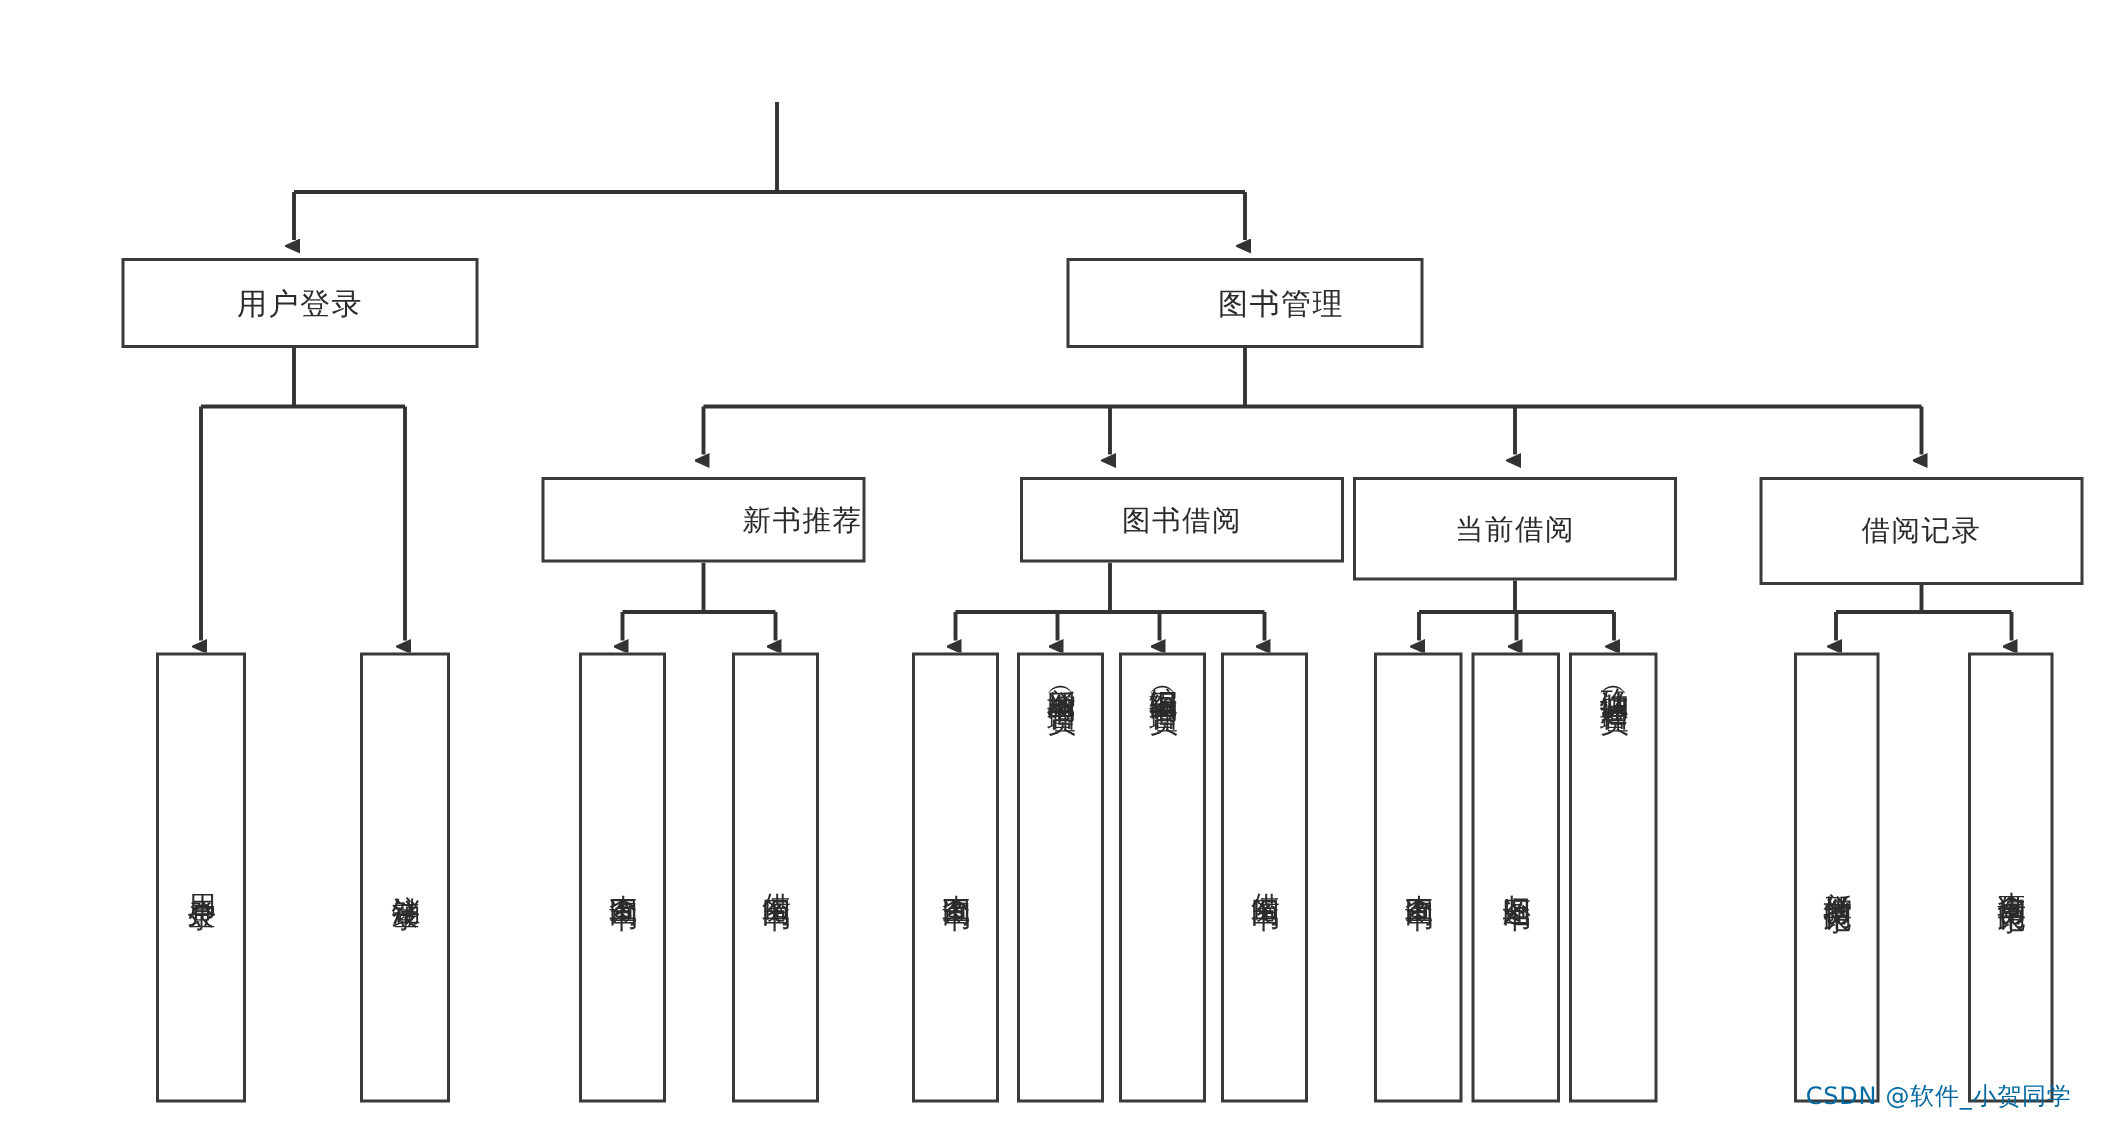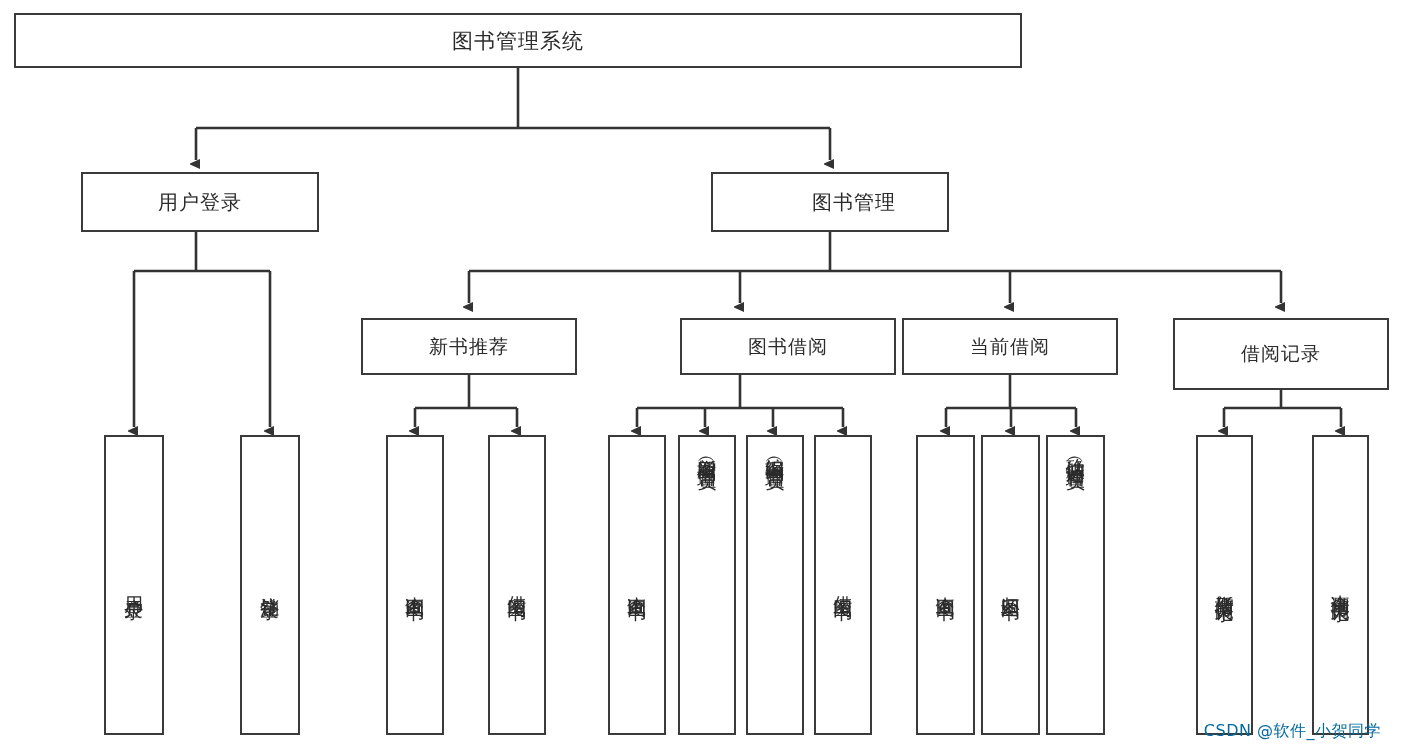--- a/index.html
+++ b/index.html
@@ -123,41 +123,38 @@
       <path d="M 1011 408 L 1011 427" marker-end="url(#arrowhead)"></path>
       <path d="M 1076 408 L 1076 427" marker-end="url(#arrowhead)"></path>
 
       <path d="M 1281 375 L 1281 408"></path>
       <path d="M 1224 408 L 1341 408"></path>
       <path d="M 1224 408 L 1224 427" marker-end="url(#arrowhead)"></path>
       <path d="M 1341 408 L 1341 427" marker-end="url(#arrowhead)"></path>
     </g>
   </svg>
 
-  <div class="node level-0" style="left:14px; top:13px; width:1008px; height:55px;">
-    <span class="hlabel">图书管理系统</span>
-  </div>
 
   <div class="node level-1" style="left:81px; top:172px; width:238px; height:60px;">
     <span class="hlabel">用户登录</span>
   </div>
 
   <div class="node level-1" style="left:711px; top:172px; width:238px; height:60px;padding-left:48px;">
     <span class="hlabel">图书管理</span>
   </div>
 
-  <div class="node level-2" style="left:361px; top:318px; width:216px; height:57px;">
+  <div class="node level-2" style="left:361px; top:318px; width:216px; height:57px;justify-content:flex-end;">
     <span class="hlabel">新书推荐</span>
   </div>
 
   <div class="node level-2" style="left:632px; top:318px; width:216px; height:57px;margin-left:48px;">
     <span class="hlabel">图书借阅</span>
   </div>
 
-  <div class="node level-2" style="left:902px; top:318px; width:216px; height:57px;">
+  <div class="node level-2" style="left:902px; top:318px; width:216px; height:69px;">
     <span class="hlabel">当前借阅</span>
   </div>
 
   <div class="node level-2" style="left:1173px; top:318px; width:216px; height:72px;">
     <span class="hlabel">借阅记录</span>
   </div>
 
   <div class="node leaf" style="left:104px; top:435px; width:60px; height:300px;">
     <span class="vlabel">用户登录</span>
   </div>

